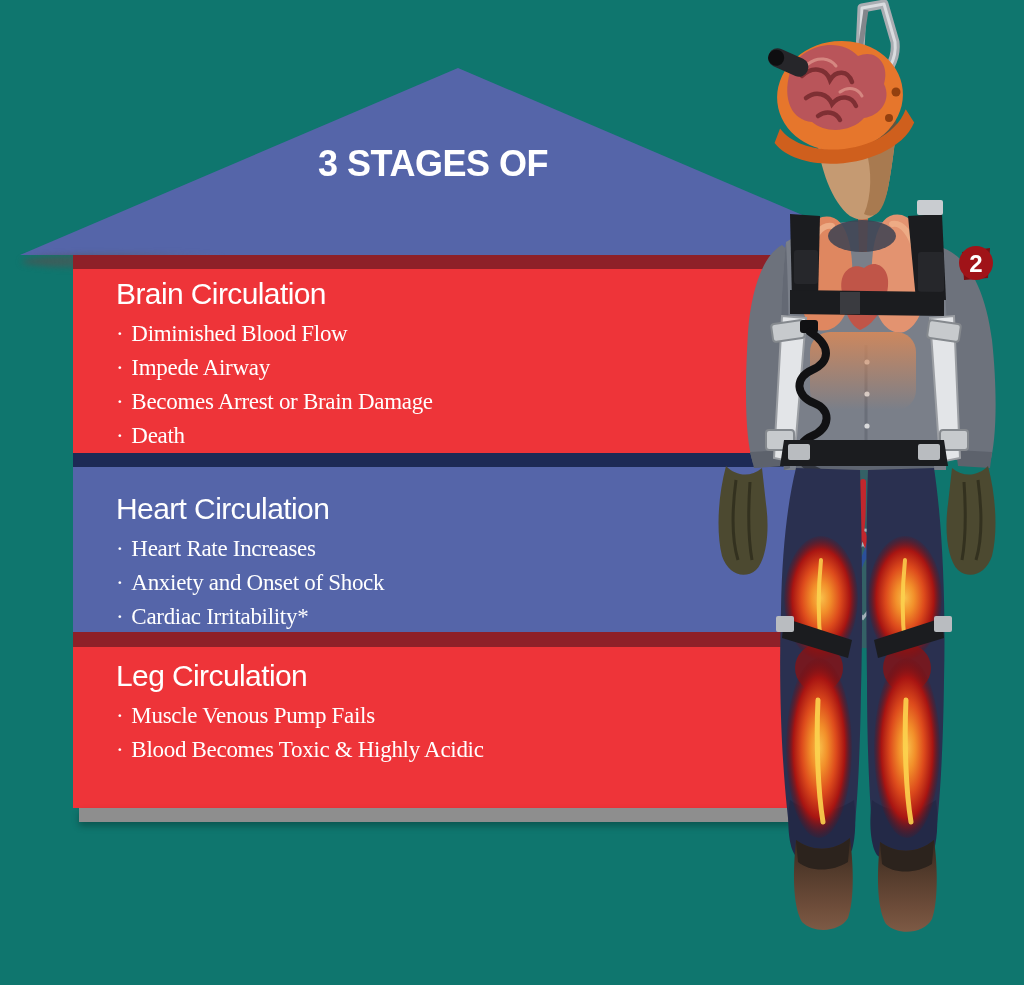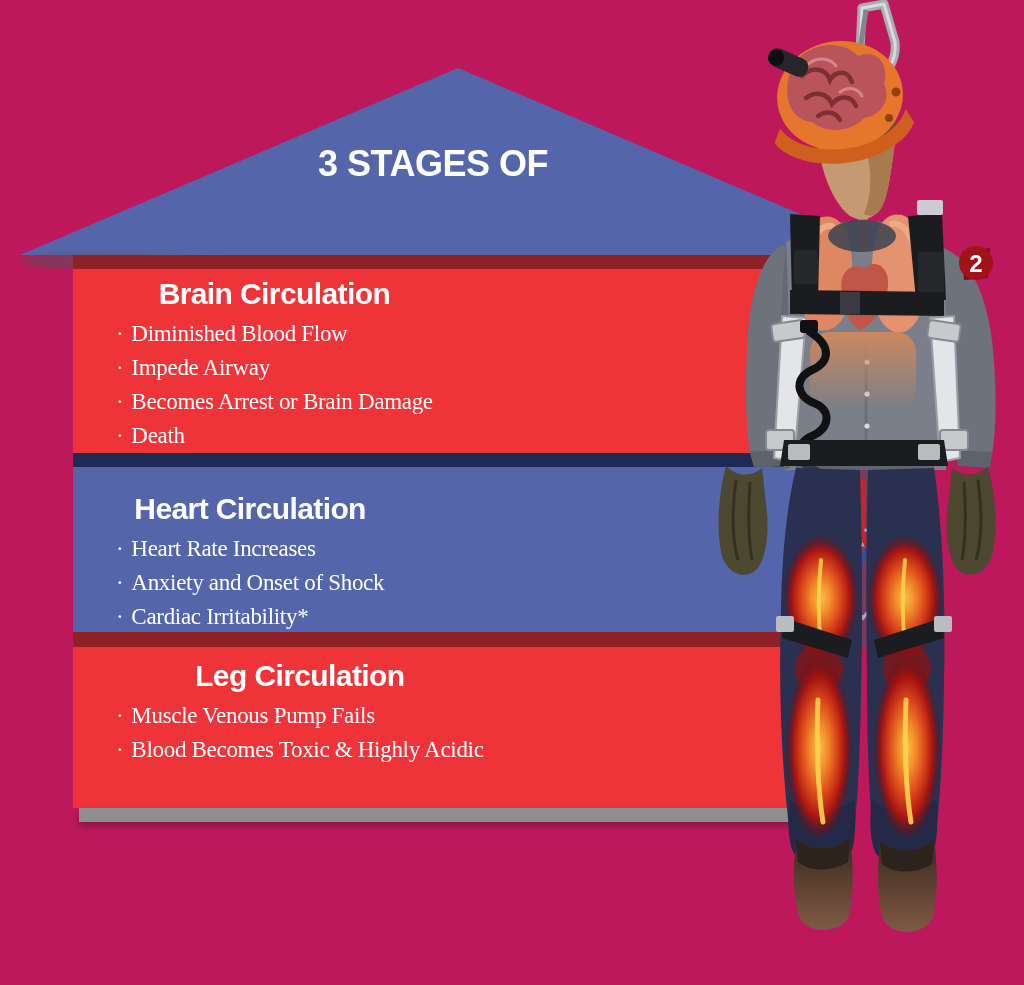--- a/index.html
+++ b/index.html
@@ -1,17 +1,17 @@
 <!DOCTYPE html>
 <html style="--color-red: #ee3439; --color-maroon: #8e2028; --color-blue: #5565a9; --color-navy-shadow: #1d2a55; --color-shadow-gray: #8e8e8e; --color-title-text: #ffffff; --color-badge-red: #a01318;"><head>
 <meta charset="utf-8">
 <style>
   html,body{margin:0;padding:0;background:#ffffff;}
   #stage{
-    position:relative;width:1024px;height:985px;background:#be185d;overflow:hidden;
+    position:relative;width:1024px;height:985px;background:#0f766e;overflow:hidden;
     font-family:"Liberation Sans","DejaVu Sans",sans-serif;
   }
   
   #roof{
     position:absolute;left:20px;top:68px;width:876px;height:187px;
     background:var(--color-blue,#5565a9);
     clip-path:polygon(0 100%,50% 0,100% 100%);
   }
   #roof-tip-shadow{
     position:absolute;left:22px;top:254px;width:200px;height:14px;
@@ -37,21 +37,21 @@
   #bottom-shadow{
     position:absolute;left:79px;top:808px;width:713px;height:14px;
     background:var(--color-shadow-gray,#8e8e8e);
     box-shadow:0 4px 7px rgba(0,0,0,.28);filter:blur(.4px);
   }
   .section-content{position:absolute;left:116px;color:#fff;z-index:3;}
   #brain-content{top:278px;}
   #heart-content{top:493px;}
   #leg-content{top:660px;}
   .section-heading{
-    margin:0 0 7px 0;font-size:30px;font-weight:bold;letter-spacing:-.6px;line-height:32px;text-align:center;
+    margin:0 0 7px 0;font-size:30px;font-weight:normal;letter-spacing:-.6px;line-height:32px;
   }
   .bullet-list{margin:0;padding:0;list-style:none;font-size:23px;line-height:34px;font-weight:400;letter-spacing:-.3px;font-family:Liberation Serif, serif;}
   .bullet-list li{white-space:nowrap;}
   .bullet-dot{display:inline-block;margin-right:8px;}
   #worker-figure{position:absolute;left:690px;top:0;width:334px;height:985px;z-index:5;}
 </style>
 </head>
 <body>
 
 <div id="stage">

